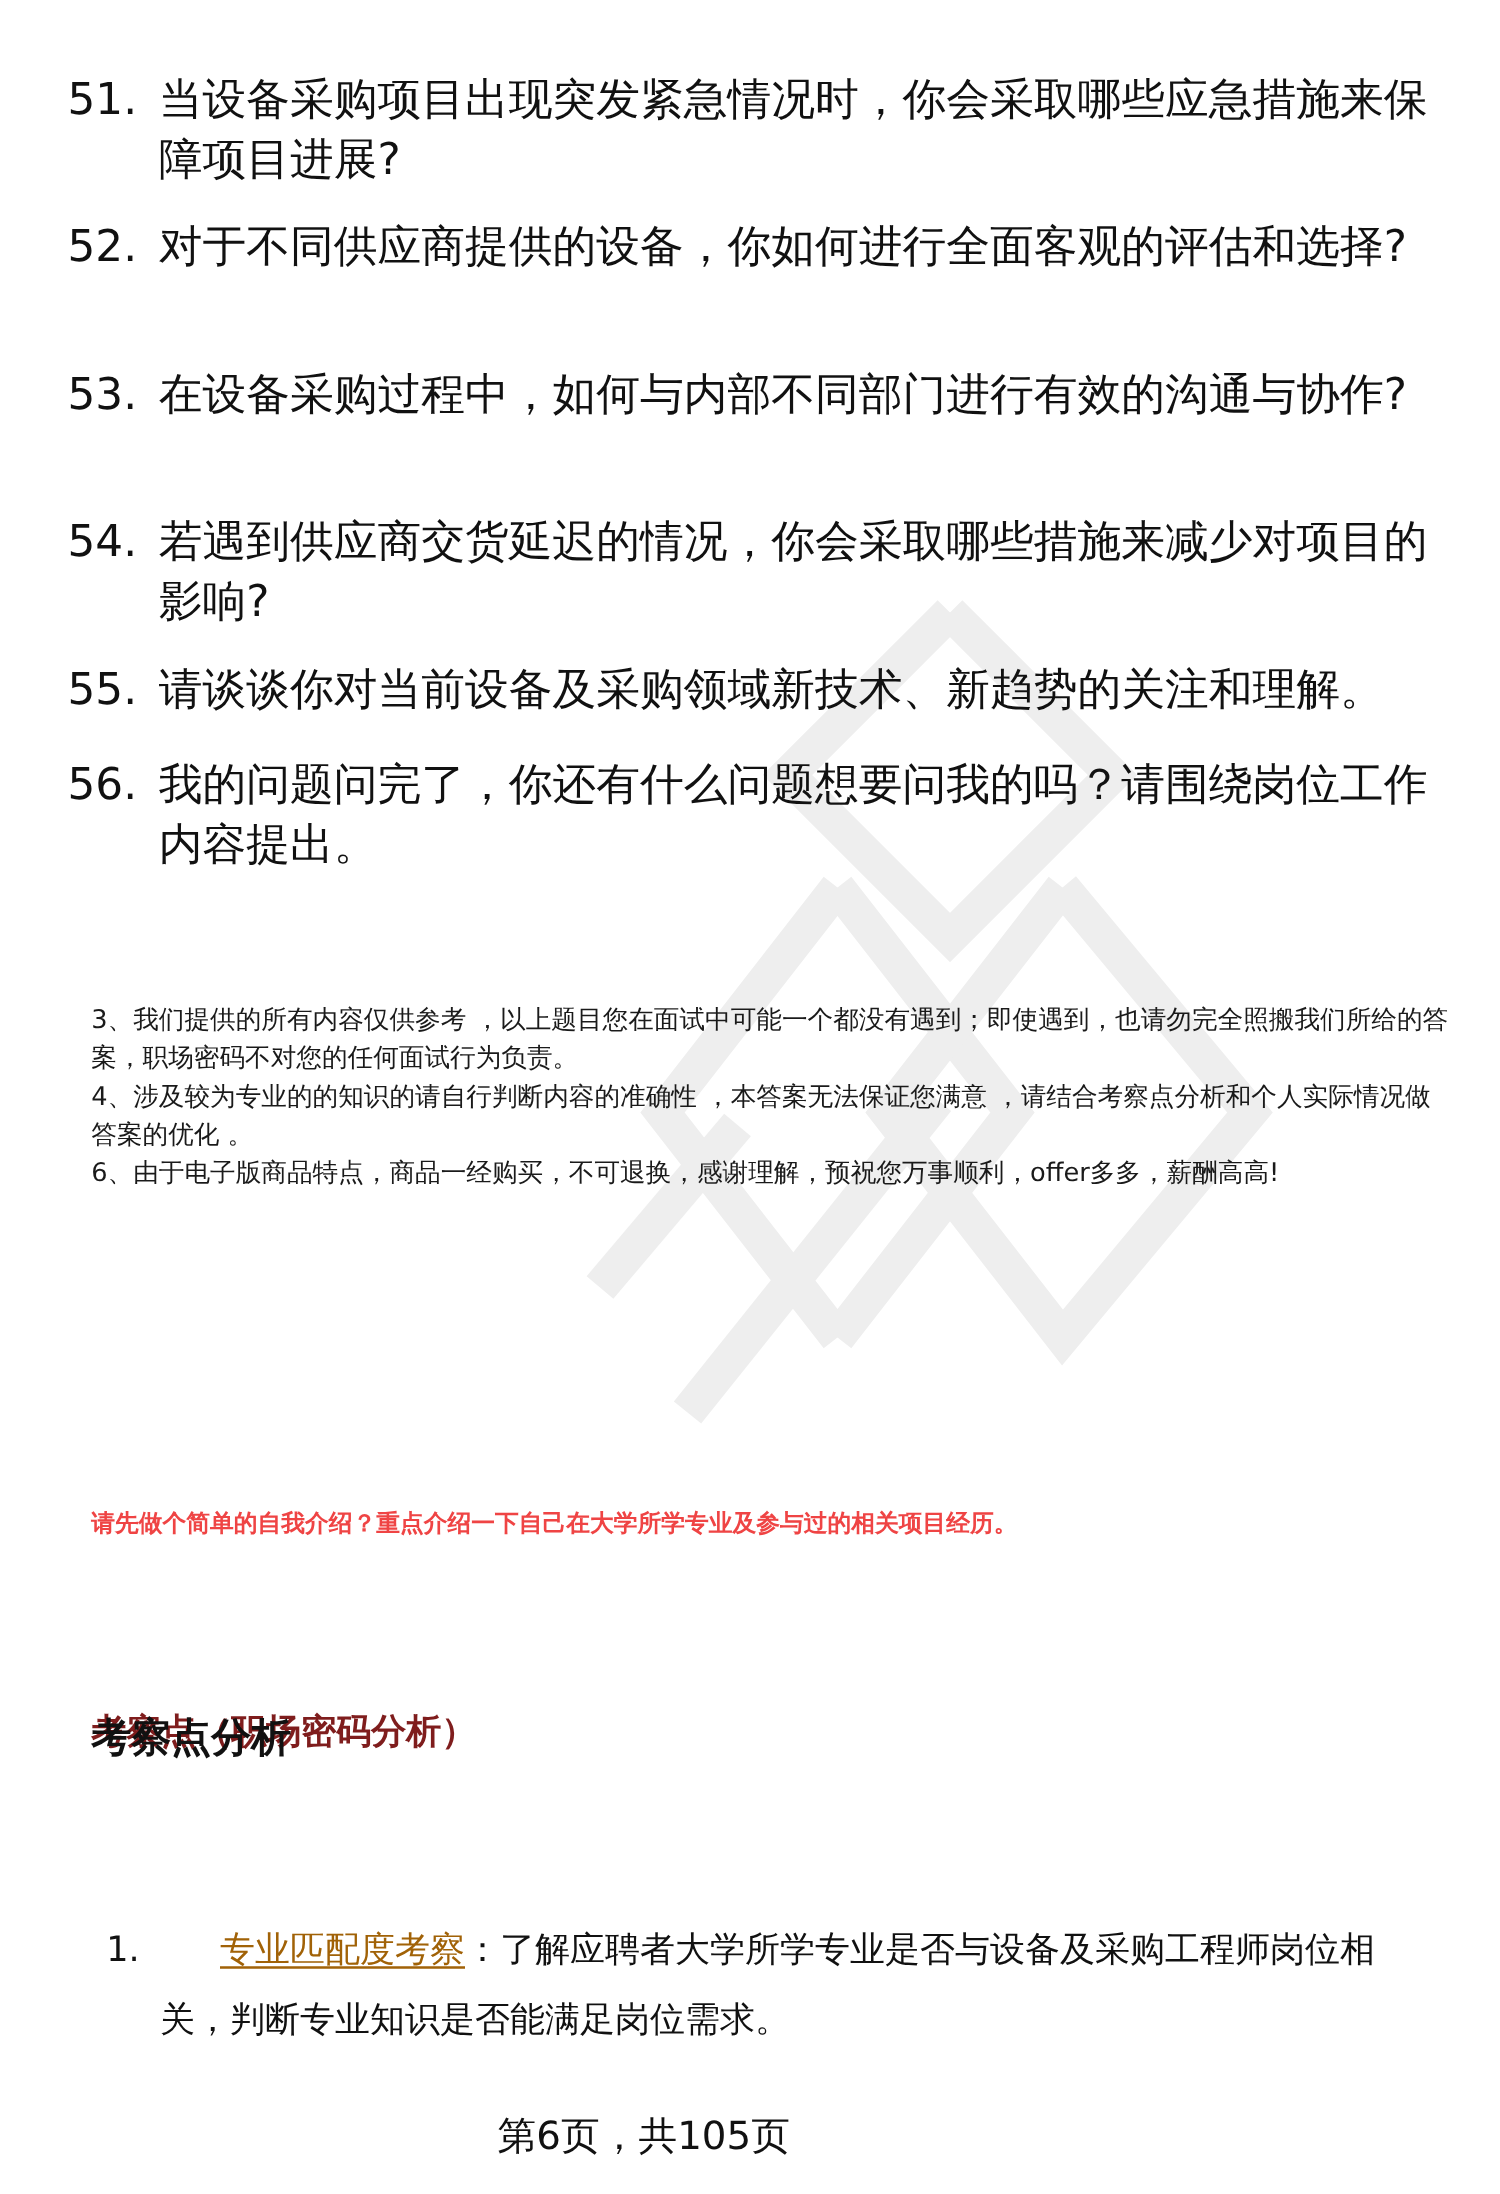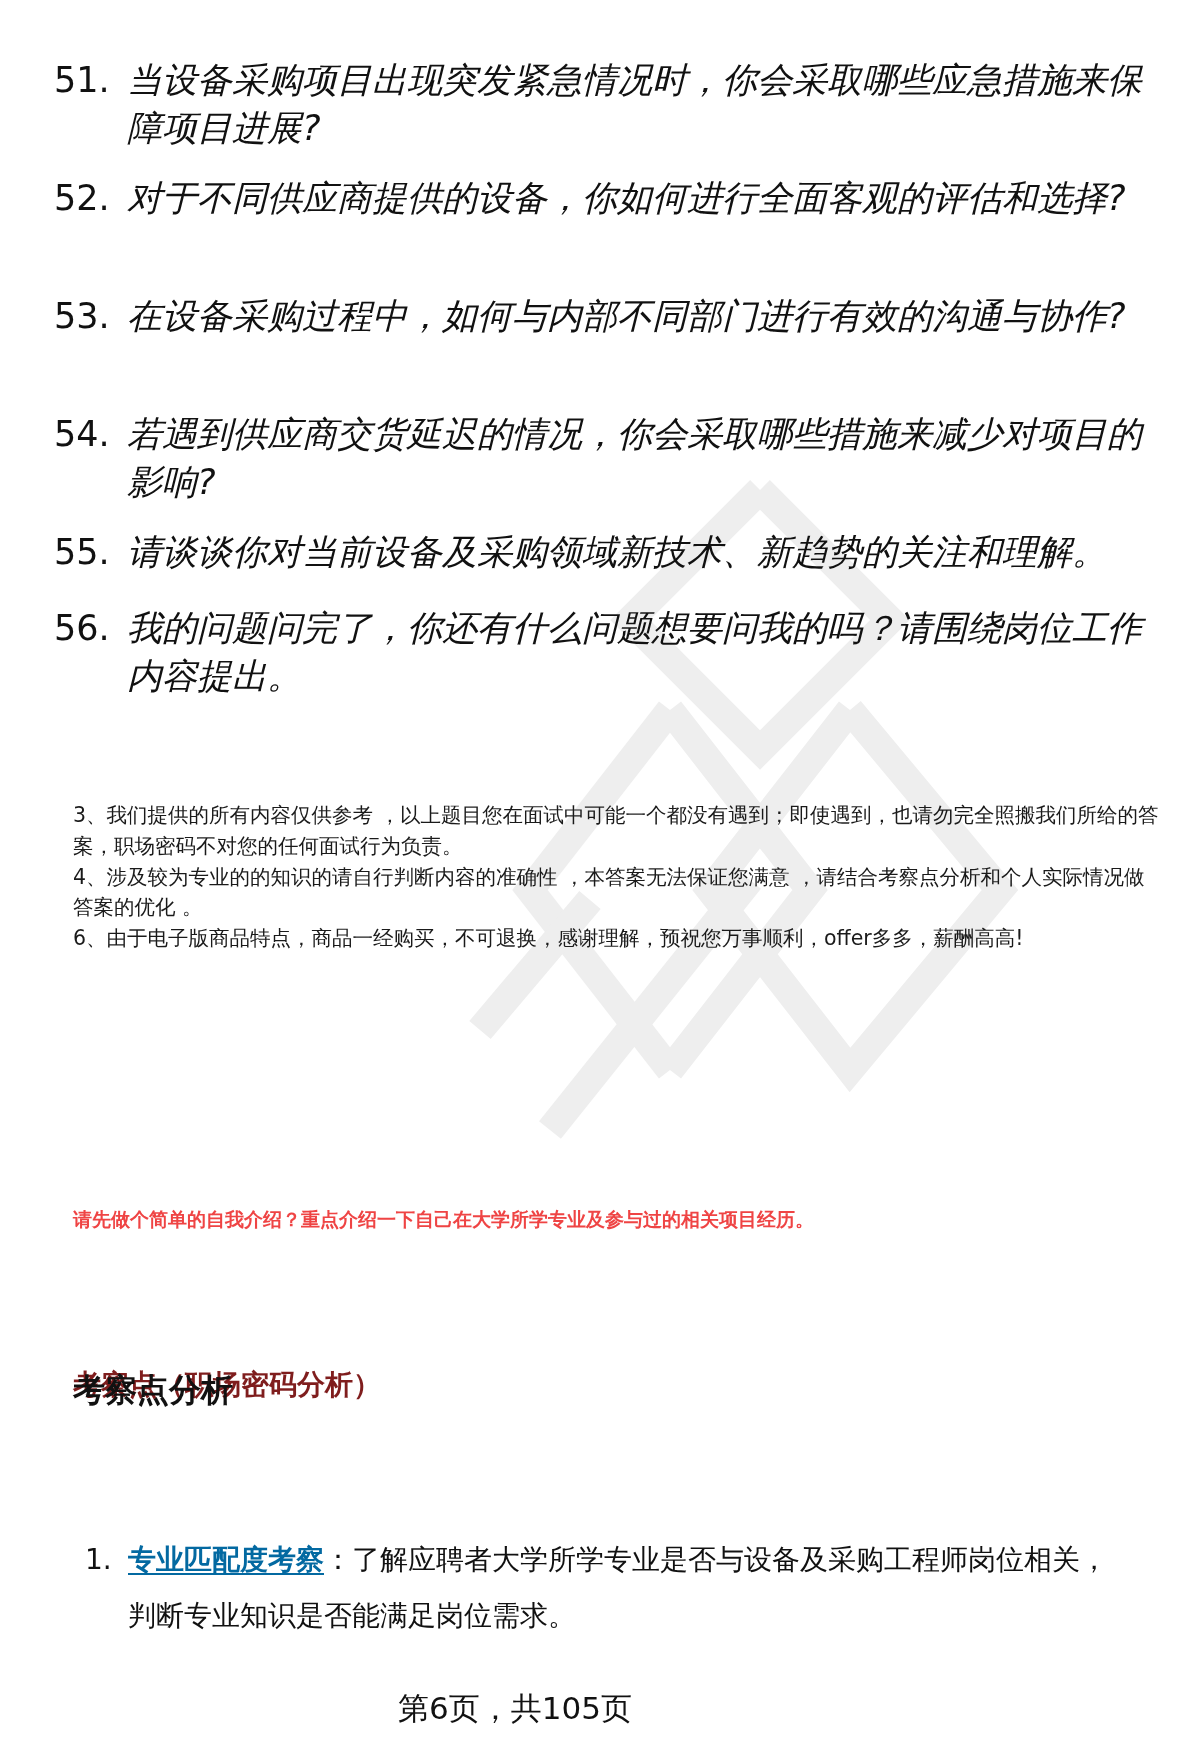--- a/index.html
+++ b/index.html
@@ -38,21 +38,20 @@
     color: #111;
     display: flex;
   }
   .q .num {
     width: 73px;
     flex: 0 0 73px;
   }
   .q .text {
     flex: 1;
     padding-right: 0;
-    font-style: italic;
   }
 
   .notes {
     position: absolute;
     left: 73px;
     top: 800px;
     width: 1090px;
     font-size: 20.5px;
     line-height: 30.8px;
     color: #1a1a1a;
@@ -91,24 +90,25 @@
     top: 1532px;
     width: 1050px;
     font-size: 28px;
     line-height: 56px;
     color: #111;
     display: flex;
   }
   .item .inum { width: 43px; flex: 0 0 43px; }
   .item .ibody { flex: 1; }
   .item .key {
-    color: #0369a1;
-    font-weight: bold;
+    color: #a16207;
+    font-weight: normal;
     text-decoration: underline;
     text-underline-offset: 4px;
+    margin-left: 48px;
   }
   .footer {
     position: absolute;
     left: 0;
     width: 1030px;
     top: 1688px;
     text-align: center;
     font-size: 31px;
     color: #111;
   }

